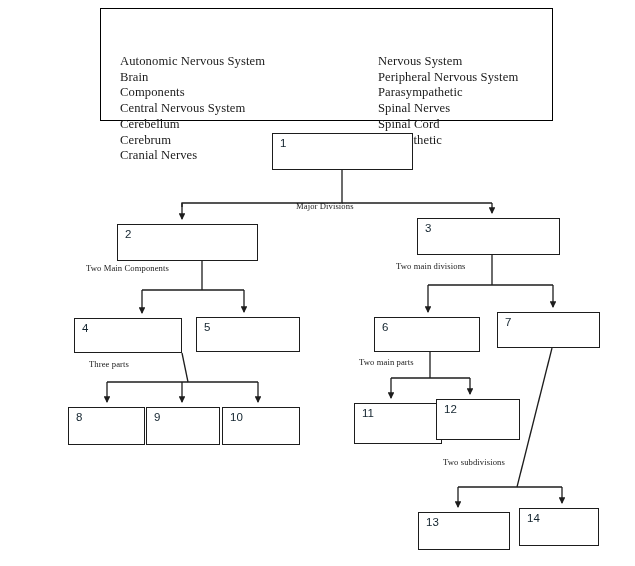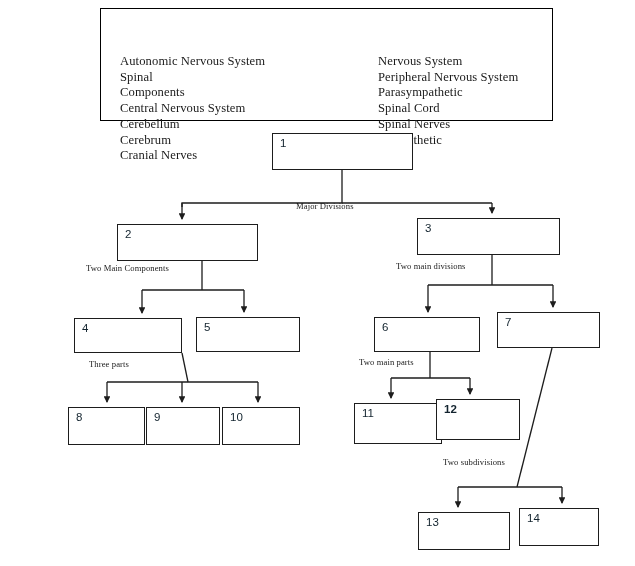--- a/index.html
+++ b/index.html
@@ -82,33 +82,33 @@
   }
 </style>
 </head>
 <body>
 
 <div id="page">
 
   <div id="word-bank">
     <div class="wb-col" id="wb-col-left">
       <div class="wb-item">Autonomic Nervous System</div>
-      <div class="wb-item">Spinal</div>
+      <div class="wb-item">Brain</div>
       <div class="wb-item">Components</div>
       <div class="wb-item">Central Nervous System</div>
       <div class="wb-item">Cerebellum</div>
       <div class="wb-item">Cerebrum</div>
       <div class="wb-item">Cranial Nerves</div>
     </div>
     <div class="wb-col" id="wb-col-right">
       <div class="wb-item">Nervous System</div>
       <div class="wb-item">Peripheral Nervous System</div>
       <div class="wb-item">Parasympathetic</div>
+      <div class="wb-item">Spinal Nerves</div>
       <div class="wb-item">Spinal Cord</div>
-      <div class="wb-item">Spinal Nerves</div>
       <div class="wb-item">Sympathetic</div>
     </div>
   </div>
 
   <svg id="connectors" viewBox="0 0 635 566" width="635" height="566" xmlns="http://www.w3.org/2000/svg">
     <defs>
       <marker id="arrow" viewBox="0 0 10 10" refX="8.5" refY="5" markerWidth="5.2" markerHeight="5.2" orient="auto-start-reverse">
         <path d="M 0 0 L 10 5 L 0 10 z" fill="#1d1d1d"></path>
       </marker>
     </defs>
@@ -191,21 +191,21 @@
   </div>
 
   <div class="node" style="left:222px; top:407px; width:78px; height:38px;">
     <span class="node-num">10</span>
   </div>
 
   <div class="node" style="left:354px; top:403px; width:88px; height:41px;">
     <span class="node-num">11</span>
   </div>
 
-  <div class="node" style="left:436px; top:399px; width:84px; height:41px;font-weight:bold;">
+  <div class="node" style="left:436px; top:399px; width:84px; height:41px;">
     <span class="node-num">12</span>
   </div>
 
   <div class="node" style="left:418px; top:512px; width:92px; height:38px;">
     <span class="node-num">13</span>
   </div>
 
   <div class="node" style="left:519px; top:508px; width:80px; height:38px;">
     <span class="node-num">14</span>
   </div>

